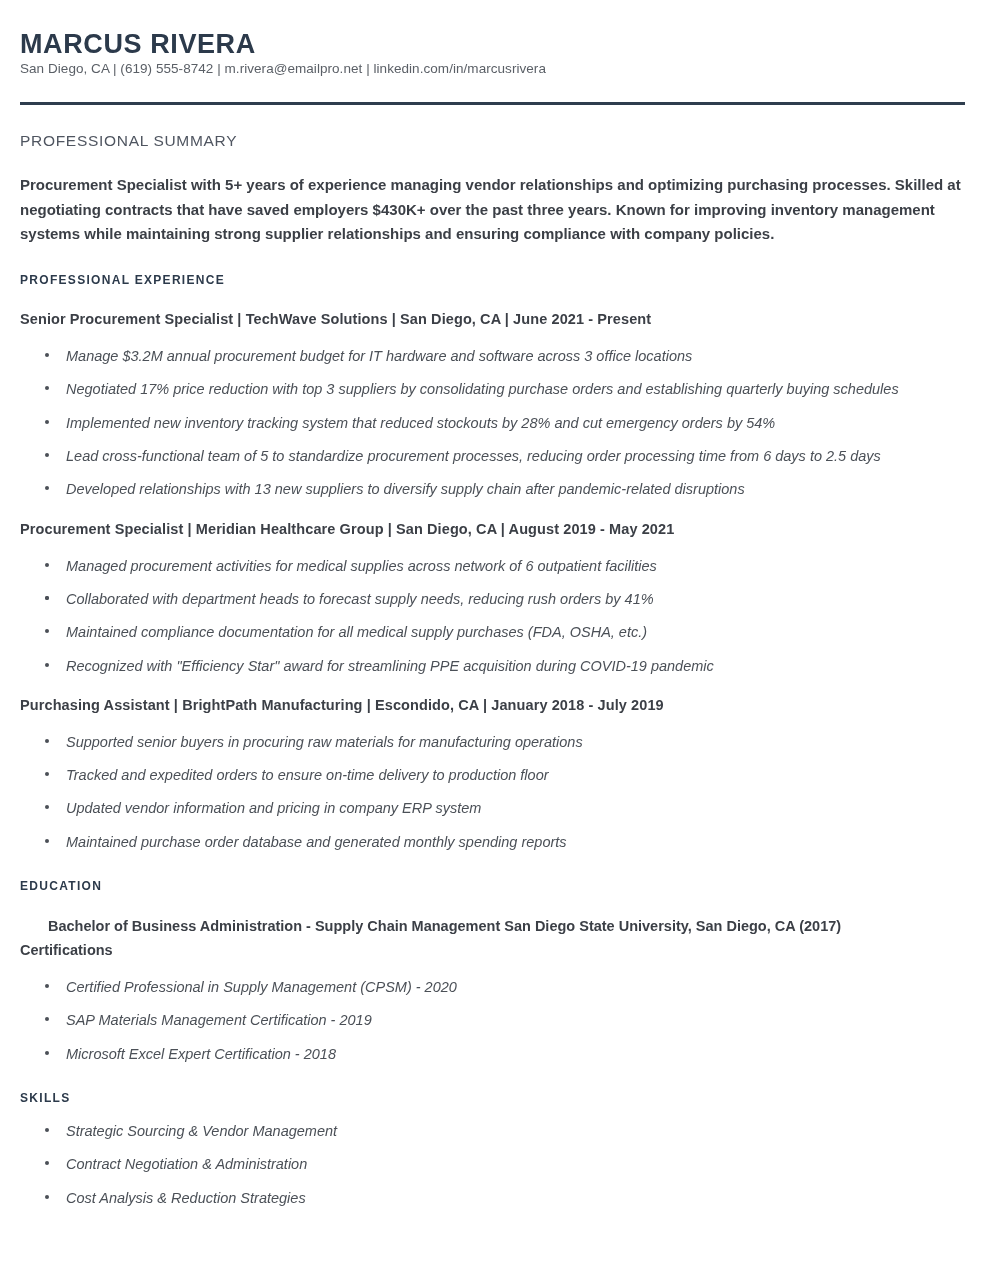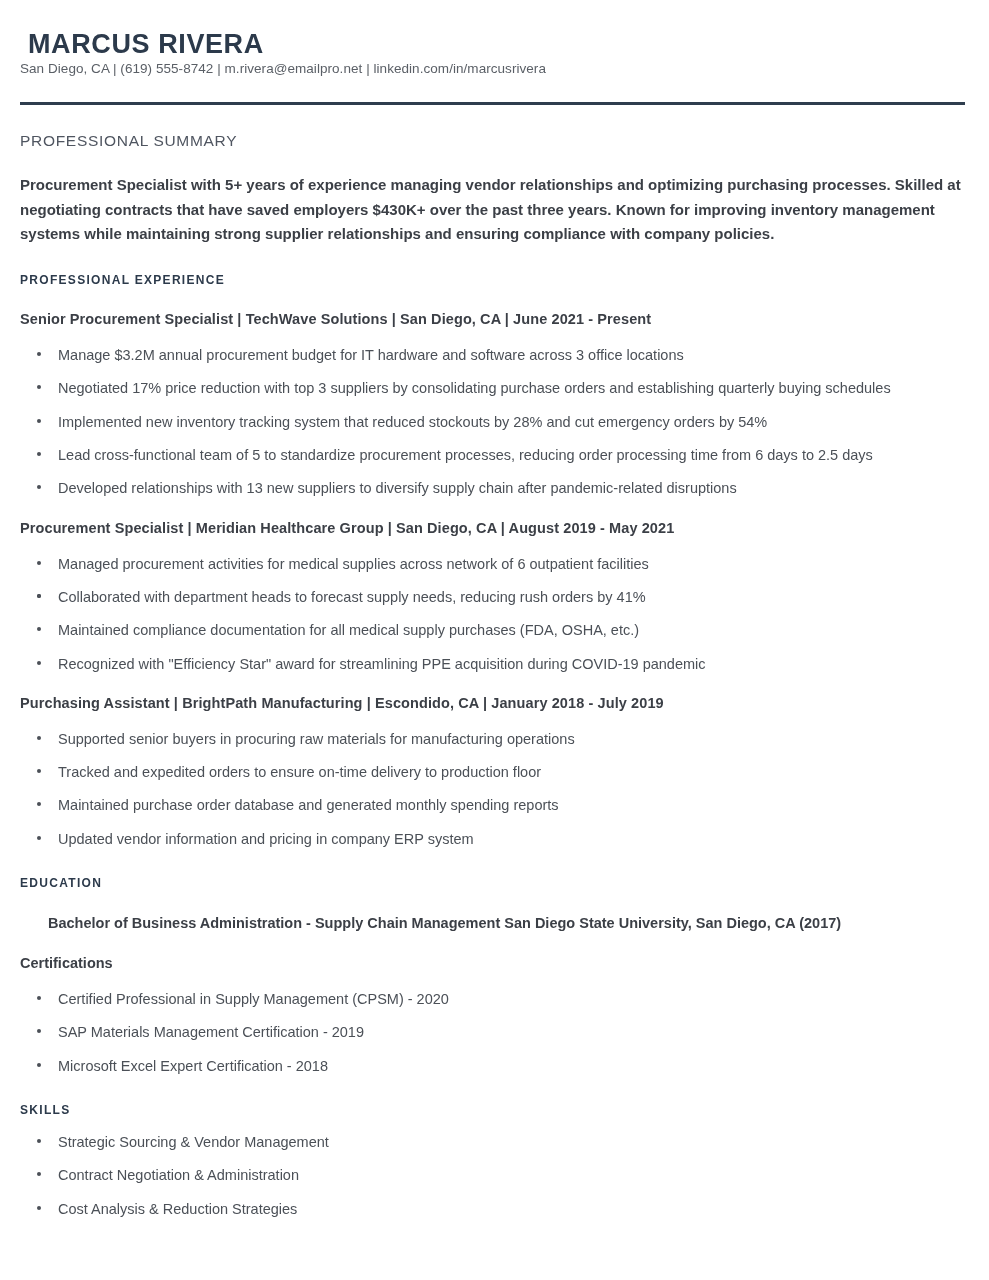--- a/index.html
+++ b/index.html
@@ -24,21 +24,21 @@
     padding: 20px 24px 0 20px;
   }
 
   
   .name {
     font-size: 27px;
     font-weight: bold;
     color: #2c3a4b;
     letter-spacing: 0.6px;
     line-height: 1.2;
-    margin: 8px 0 0 8px;
+    margin: 8px 0 0 0;
   }
   .contact-line {
     font-size: 13.5px;
     color: #5a5f66;
     line-height: 1.4;
     letter-spacing: 0.05px;
   }
   .header-rule {
     margin-top: 23px;
     border-top: 3px solid #2f3d4e;
@@ -80,22 +80,23 @@
     line-height: 1.45;
     letter-spacing: 0.1px;
   }
   .experience-group:first-of-type .job-title {
     margin-top: 22px;
   }
 
   
   ul.bullets {
     list-style: none;
-    margin: 8px;
+    margin: 16px;
     padding: 0;
+    font-style: italic;
   }
   ul.bullets li {
     position: relative;
     font-size: 14.5px;
     color: #4b5057;
     line-height: 1.4;
     padding-left: 30px;
     margin-top: 13px;
   }
   ul.bullets li:first-child {
@@ -117,21 +118,21 @@
     font-weight: bold;
     color: #3b3f46;
     margin-top: 23px;
     line-height: 1.45;
     margin-left: 28px;
   }
   .subheading {
     font-size: 14.5px;
     font-weight: bold;
     color: #3b3f46;
-    margin-top: 19px;
+    margin-top: 3px;
     line-height: 1.45;
   }
   .skills-list li {
     margin-top: 14px;
   }
   .skills-list li:first-child {
     margin-top: 18px;
   }
 </style>
 </head>
@@ -172,22 +173,22 @@
               <li><span class="dot"></span><span>Collaborated with department heads to forecast supply needs, reducing rush orders by 41%</span></li>
               <li><span class="dot"></span><span>Maintained compliance documentation for all medical supply purchases (FDA, OSHA, etc.)</span></li>
               <li><span class="dot"></span><span>Recognized with "Efficiency Star" award for streamlining PPE acquisition during COVID-19 pandemic</span></li>
             </ul>
           </div>
           <div class="experience-group">
             <div class="job-title">Purchasing Assistant | BrightPath Manufacturing | Escondido, CA | January 2018 - July 2019</div>
             <ul class="bullets">
               <li><span class="dot"></span><span>Supported senior buyers in procuring raw materials for manufacturing operations</span></li>
               <li><span class="dot"></span><span>Tracked and expedited orders to ensure on-time delivery to production floor</span></li>
+              <li><span class="dot"></span><span>Updated vendor information and pricing in company ERP system</span></li>
               <li><span class="dot"></span><span>Maintained purchase order database and generated monthly spending reports</span></li>
-              <li><span class="dot"></span><span>Updated vendor information and pricing in company ERP system</span></li>
             </ul>
           </div>
         </div>
     </section>
 
     <section>
       <h2 class="section-heading">EDUCATION</h2>
       <div class="edu-line">Bachelor of Business Administration - Supply Chain Management San Diego State University, San Diego, CA (2017)</div>
       <div class="subheading">Certifications</div>
       <ul class="bullets" id="certifications-container">

